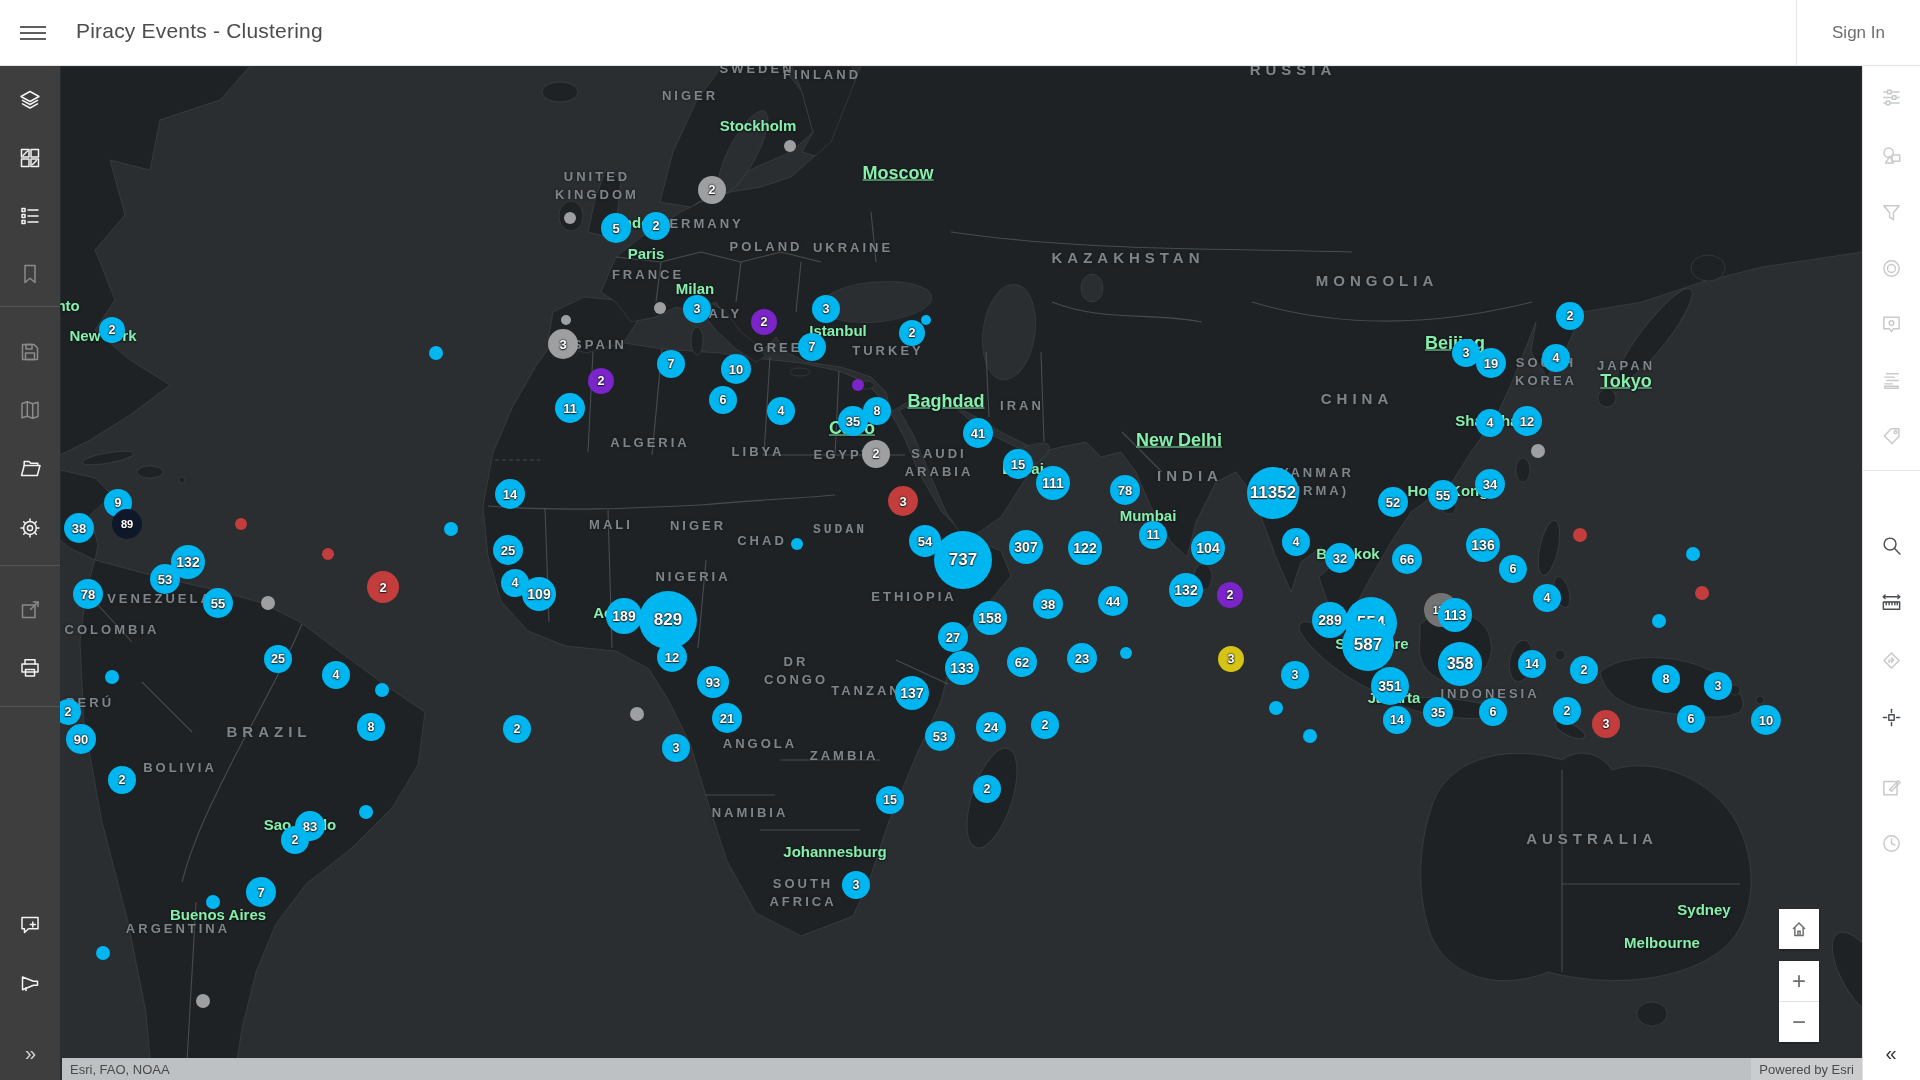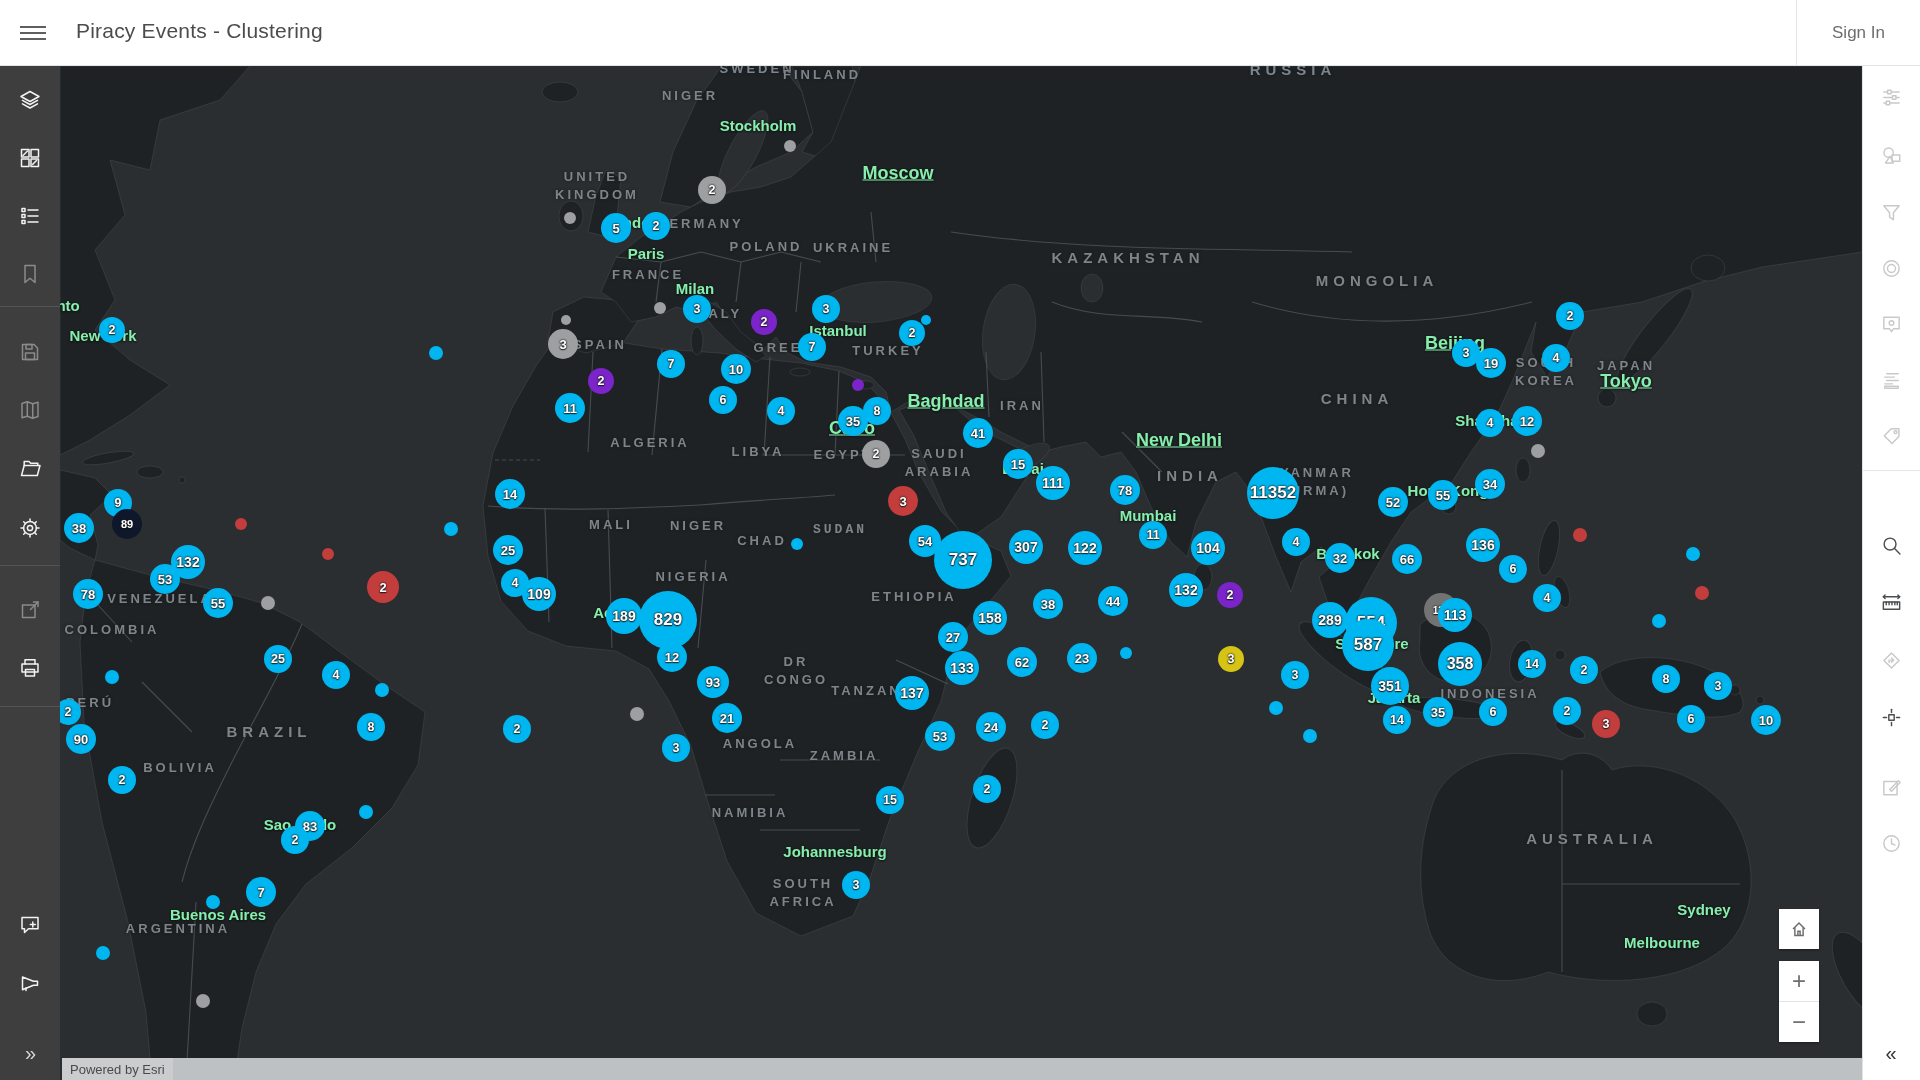--- a/index.html
+++ b/index.html
@@ -534,20 +534,21 @@
         <path d="M10.8 19 V14.5 H13.2 V19"></path>
     </svg>
   </div>
   <div id="zoom-group">
     <div class="zoom-btn">+</div>
     <div class="zsep"></div>
     <div class="zoom-btn">−</div>
   </div>
 
   <div id="attribution">
+    <div id="attr-left">Esri, FAO, NOAA</div>
     <div id="attr-right">Powered by Esri</div>
   </div>
 </div>
 
 <div id="right-toolbar">
   <div id="collapse-btn">«</div>
 <div class="rt-btn dim" style="top: 31px;">
       <span style="display: flex;">
         <svg viewBox="0 0 24 24" fill="none" stroke="currentColor" stroke-width="1.5" stroke-linejoin="round" stroke-linecap="round">
           <path d="M4 6.3 H20"></path>

